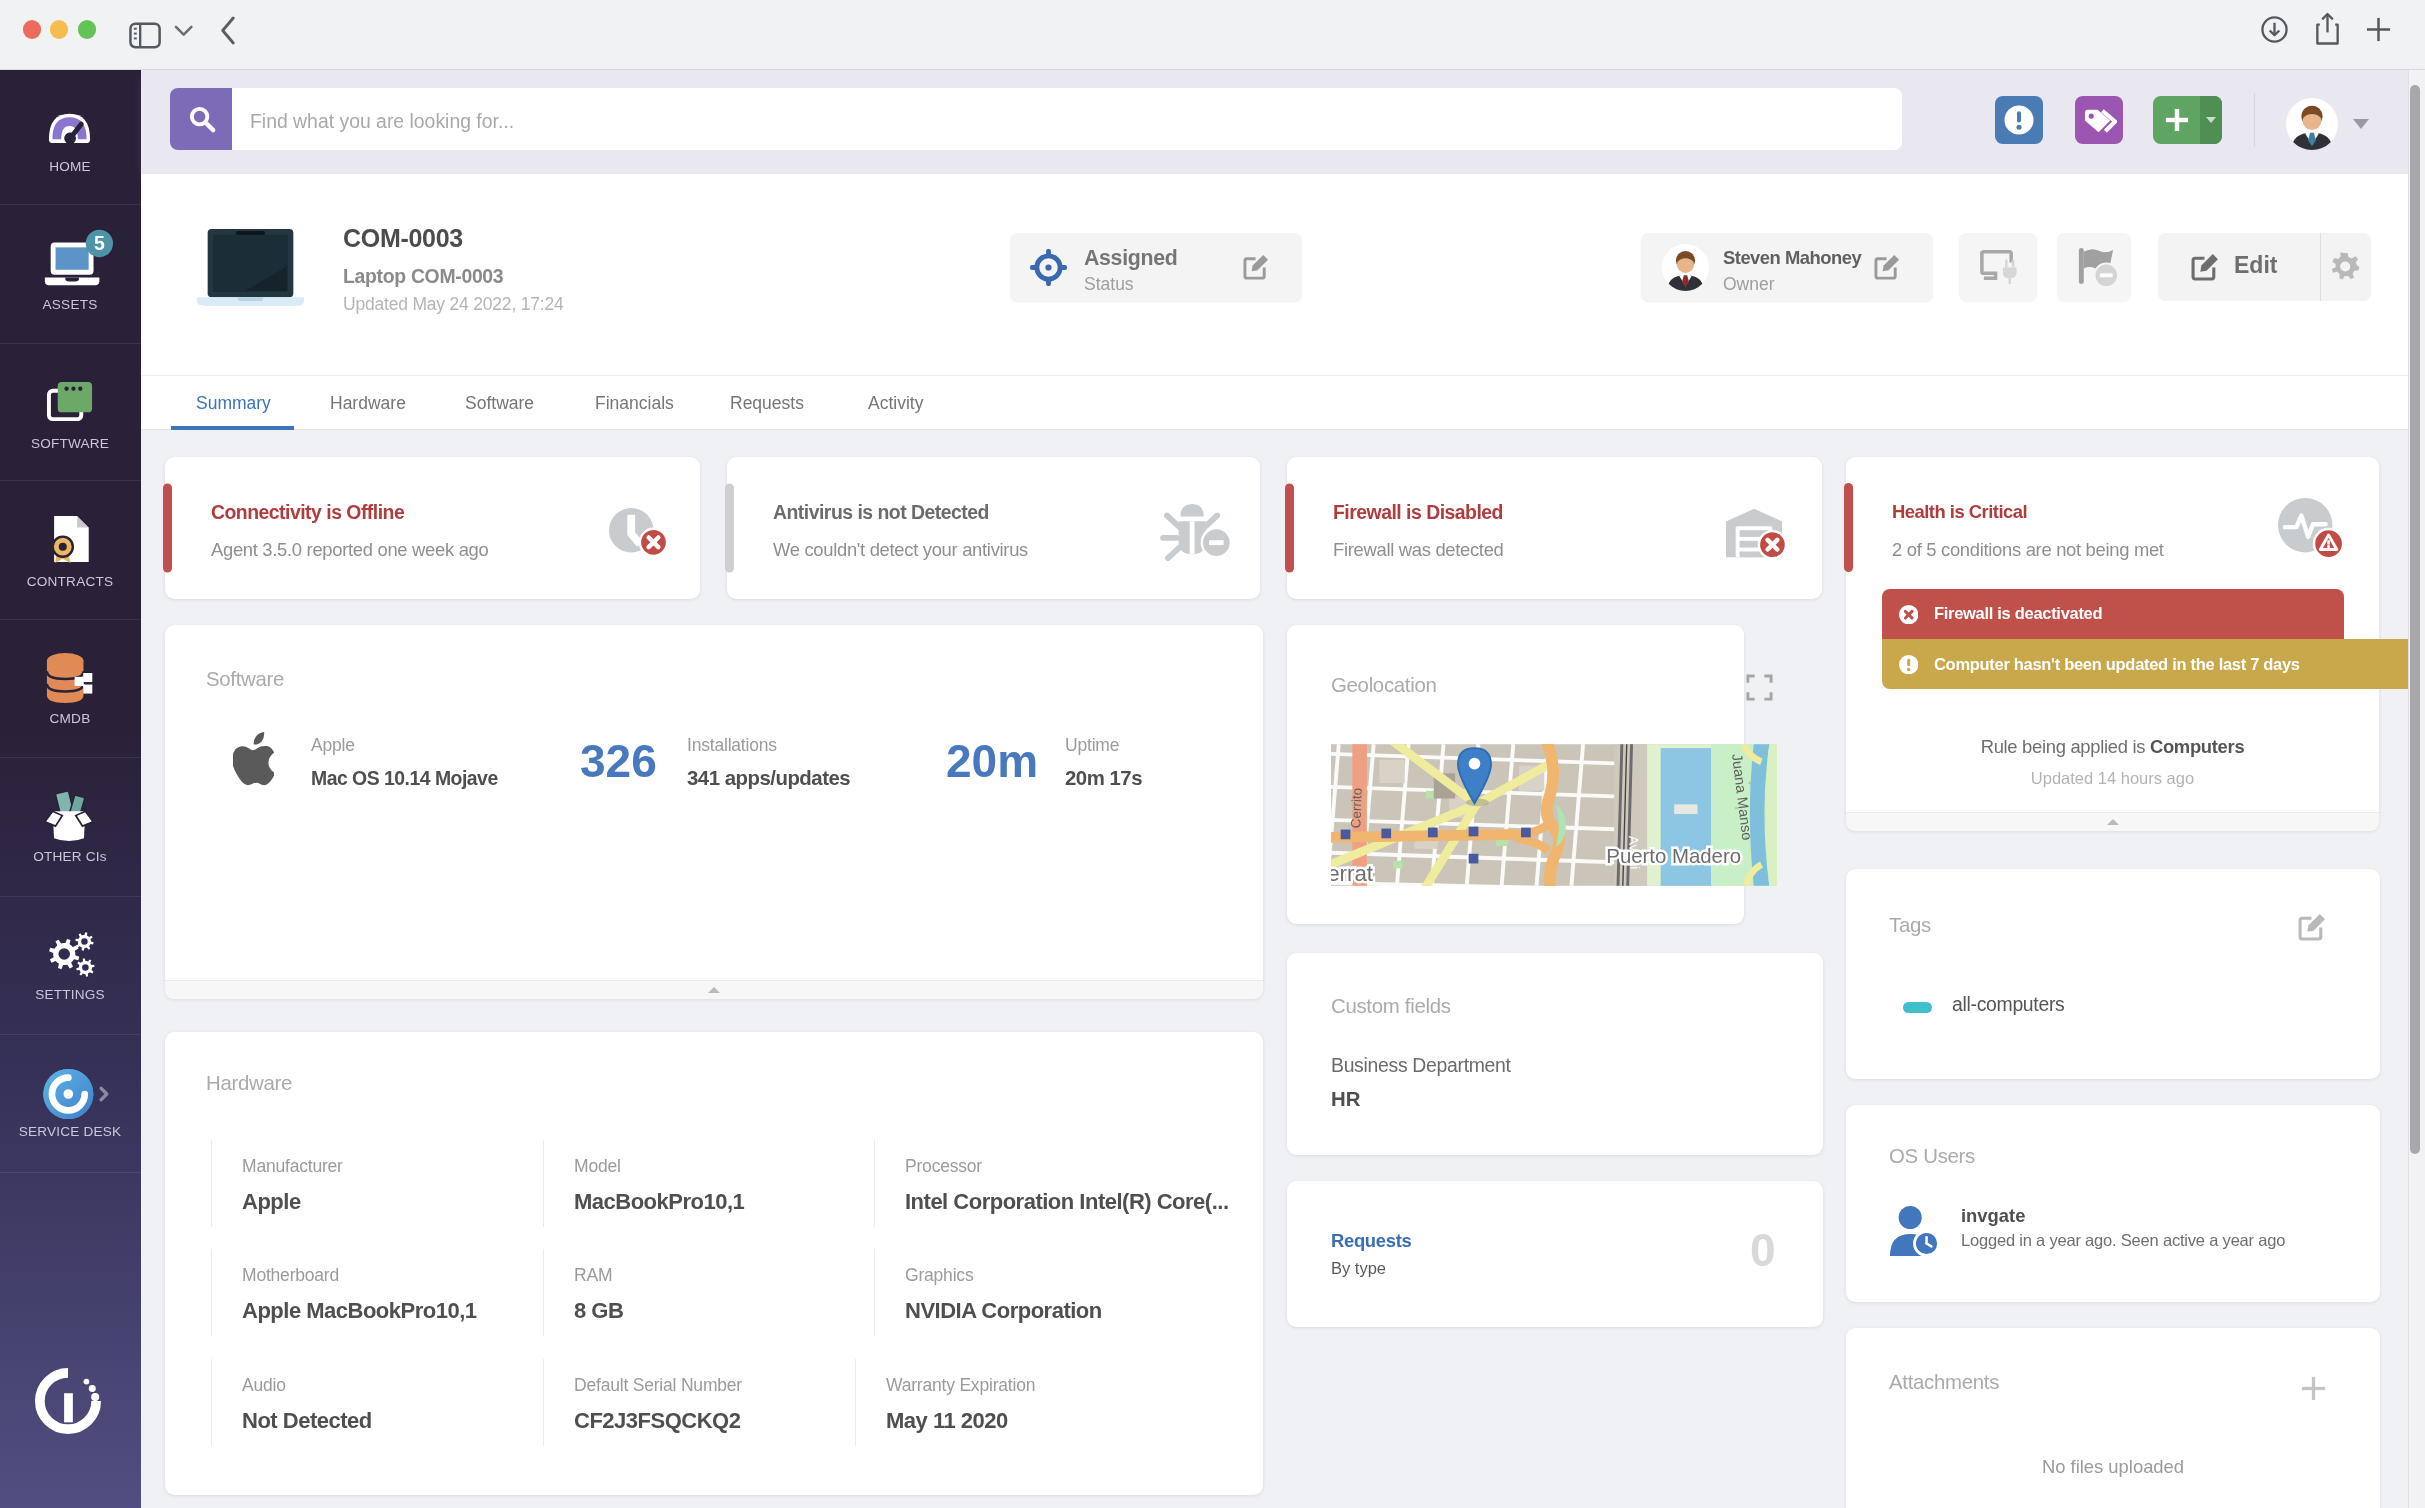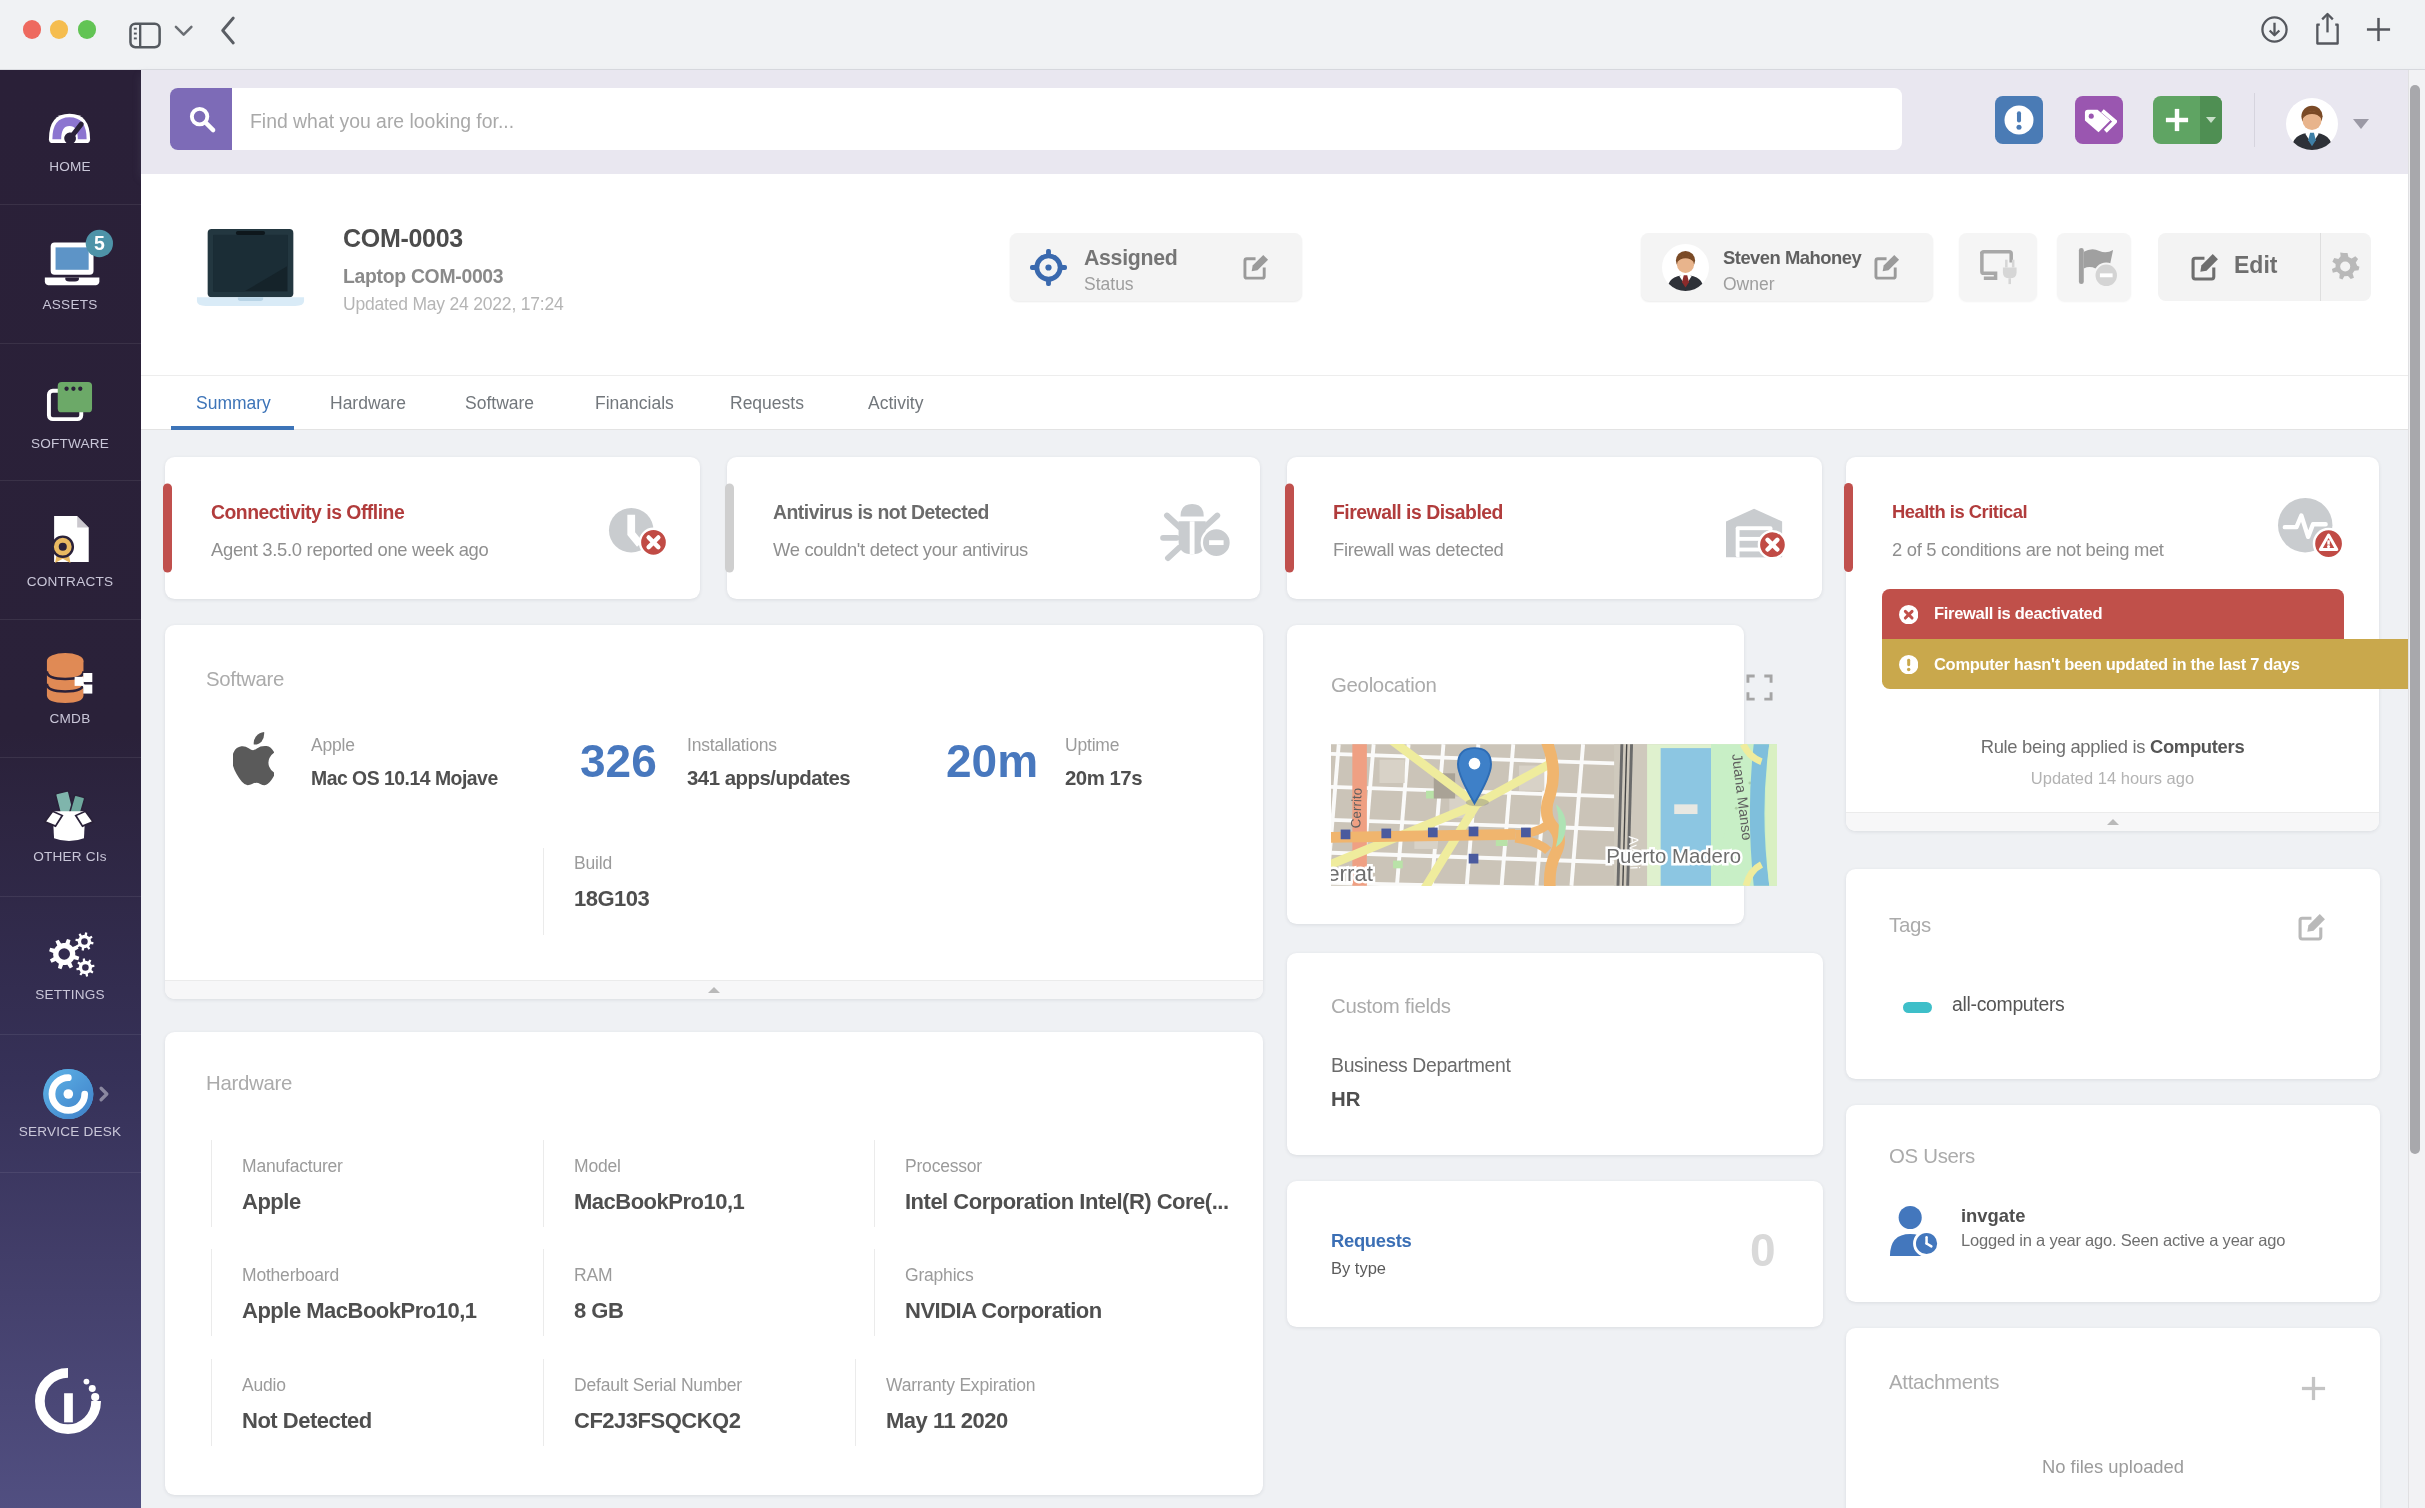--- a/index.html
+++ b/index.html
@@ -444,24 +444,20 @@
   </svg>
   <div class="abs glabel" style="left:146px;top:110px;">Apple</div>
   <div class="abs gvalue" style="left:146px;top:142px;font-size:19.4px;">Mac OS 10.14 Mojave</div>
   <div class="abs" style="left:415px;top:111px;font-size:46px;font-weight:bold;color:#4878BE;line-height:1.1;">326</div>
   <div class="abs glabel" style="left:522px;top:110px;">Installations</div>
   <div class="abs gvalue" style="left:522px;top:142px;font-size:20.4px;">341 apps/updates</div>
   <div class="abs" style="left:781px;top:111px;font-size:46px;font-weight:bold;color:#4878BE;line-height:1.1;">20m</div>
   <div class="abs glabel" style="left:900px;top:110px;">Uptime</div>
   <div class="abs gvalue" style="left:900px;top:142px;font-size:20.4px;">20m 17s</div>
 
-  <div class="abs" style="left:378px;top:223px;width:331px;height:87px;border-left:1.9px solid #EBEBEB;">
-    <div class="abs glabel" style="left:30px;top:4.9px;">Build</div>
-    <div class="abs gvalue" style="left:30px;top:38px;">18G103</div>
-  </div>
   <div class="cardfoot">
         <div class="foottri"></div>
       </div>
 </div>
 
 <div class="card" style="left:165px;top:1032px;width:1098px;height:463px;">
   <div class="ctitle" style="left:41px;top:40px;">Hardware</div>
   <div class="abs" style="left:46px;top:108px;width:333px;height:87px;border-left:1.9px solid #EBEBEB;">
     <div class="abs glabel" style="left:30px;top:15.5px;">Manufacturer</div>
     <div class="abs gvalue" style="left:30px;top:49px;">Apple</div>

